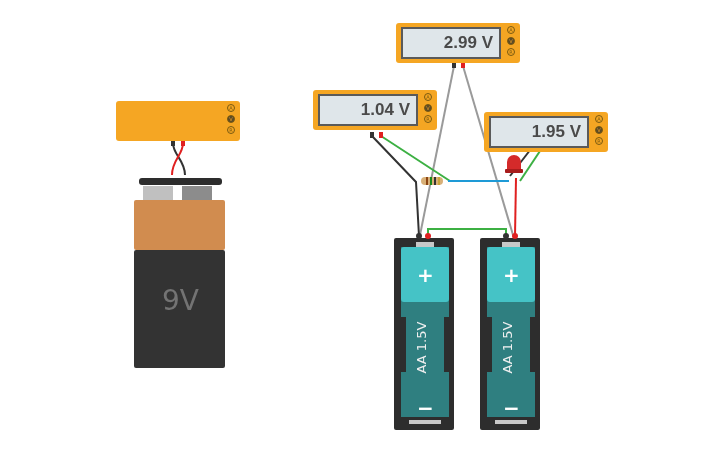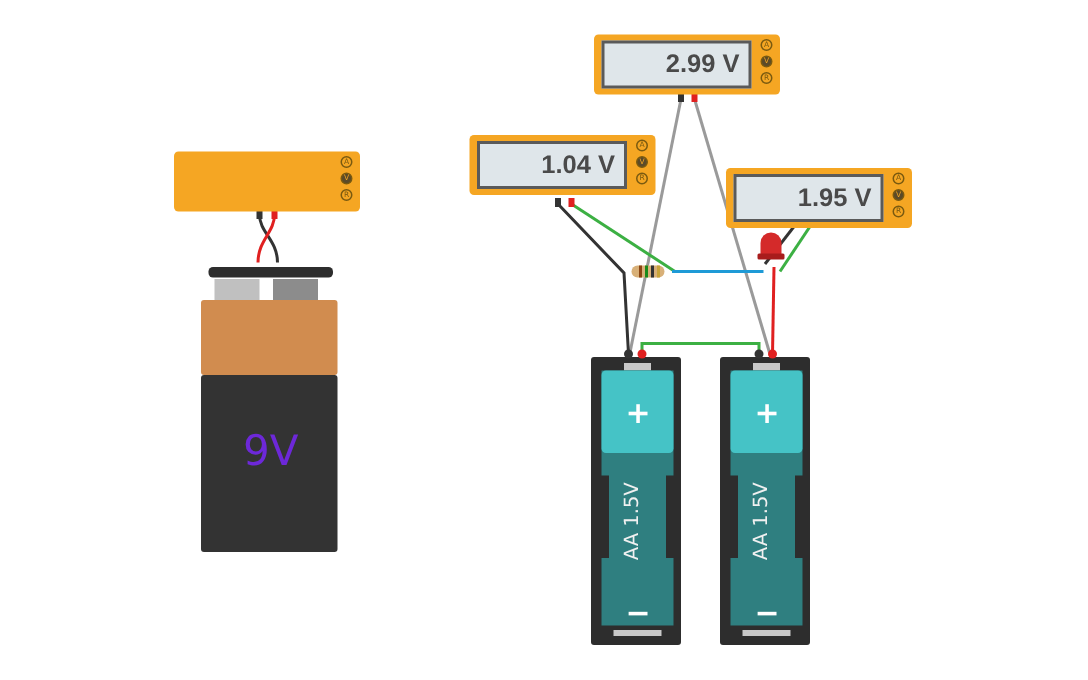--- a/index.html
+++ b/index.html
@@ -4,21 +4,21 @@
 <style>
   html, body { margin:0; padding:0; background:#ffffff; }
   body { width:725px; height:453px; position:relative; overflow:hidden; font-family:"Liberation Sans", sans-serif; }
   #canvas { position:absolute; left:0; top:0; width:725px; height:453px; }
   .meter { position:absolute; width:124px; height:40px; background:#f5a623; border-radius:3px; box-sizing:border-box; }
   .meter .screen { position:absolute; left:5px; top:4px; width:100px; height:32px; background:#dfe6ea; border:2px solid #5a5a5a; box-sizing:border-box; }
   .meter .reading { position:absolute; right:6px; top:4px; font-size:17px; font-weight:bold; color:#4a4a4a; font-family:"Liberation Sans", sans-serif; }
   .meter .modes { position:absolute; right:4px; top:3px; width:9px; }
   .meter .mode { width:8px; height:8px; border-radius:50%; border:1px solid #7a5a10; box-sizing:border-box; font-size:5px; line-height:6px; text-align:center; color:#7a5a10; margin-bottom:3px; font-family:"DejaVu Sans", sans-serif; }
   .meter .mode.active { background:#5a4a2a; color:#f5a623; }
-  .nine-label { position:absolute; font-size:28px; color:#6d28d9; font-family:"DejaVu Sans", sans-serif; }
+  .nine-label { position:absolute; font-size:28px; color:#737373; font-family:"DejaVu Sans", sans-serif; }
   .aa-label { position:absolute; font-size:13px; color:#f0f0f0; transform:rotate(-90deg); white-space:nowrap; font-family:"DejaVu Sans", sans-serif; }
   .plus { position:absolute; font-size:20px; color:#ffffff; font-weight:bold; font-family:"DejaVu Sans", sans-serif; }
 </style>
 </head>
 <body>
 
 <svg id="canvas" viewBox="0 0 725 453" xmlns="http://www.w3.org/2000/svg">
 
   <g>
 

